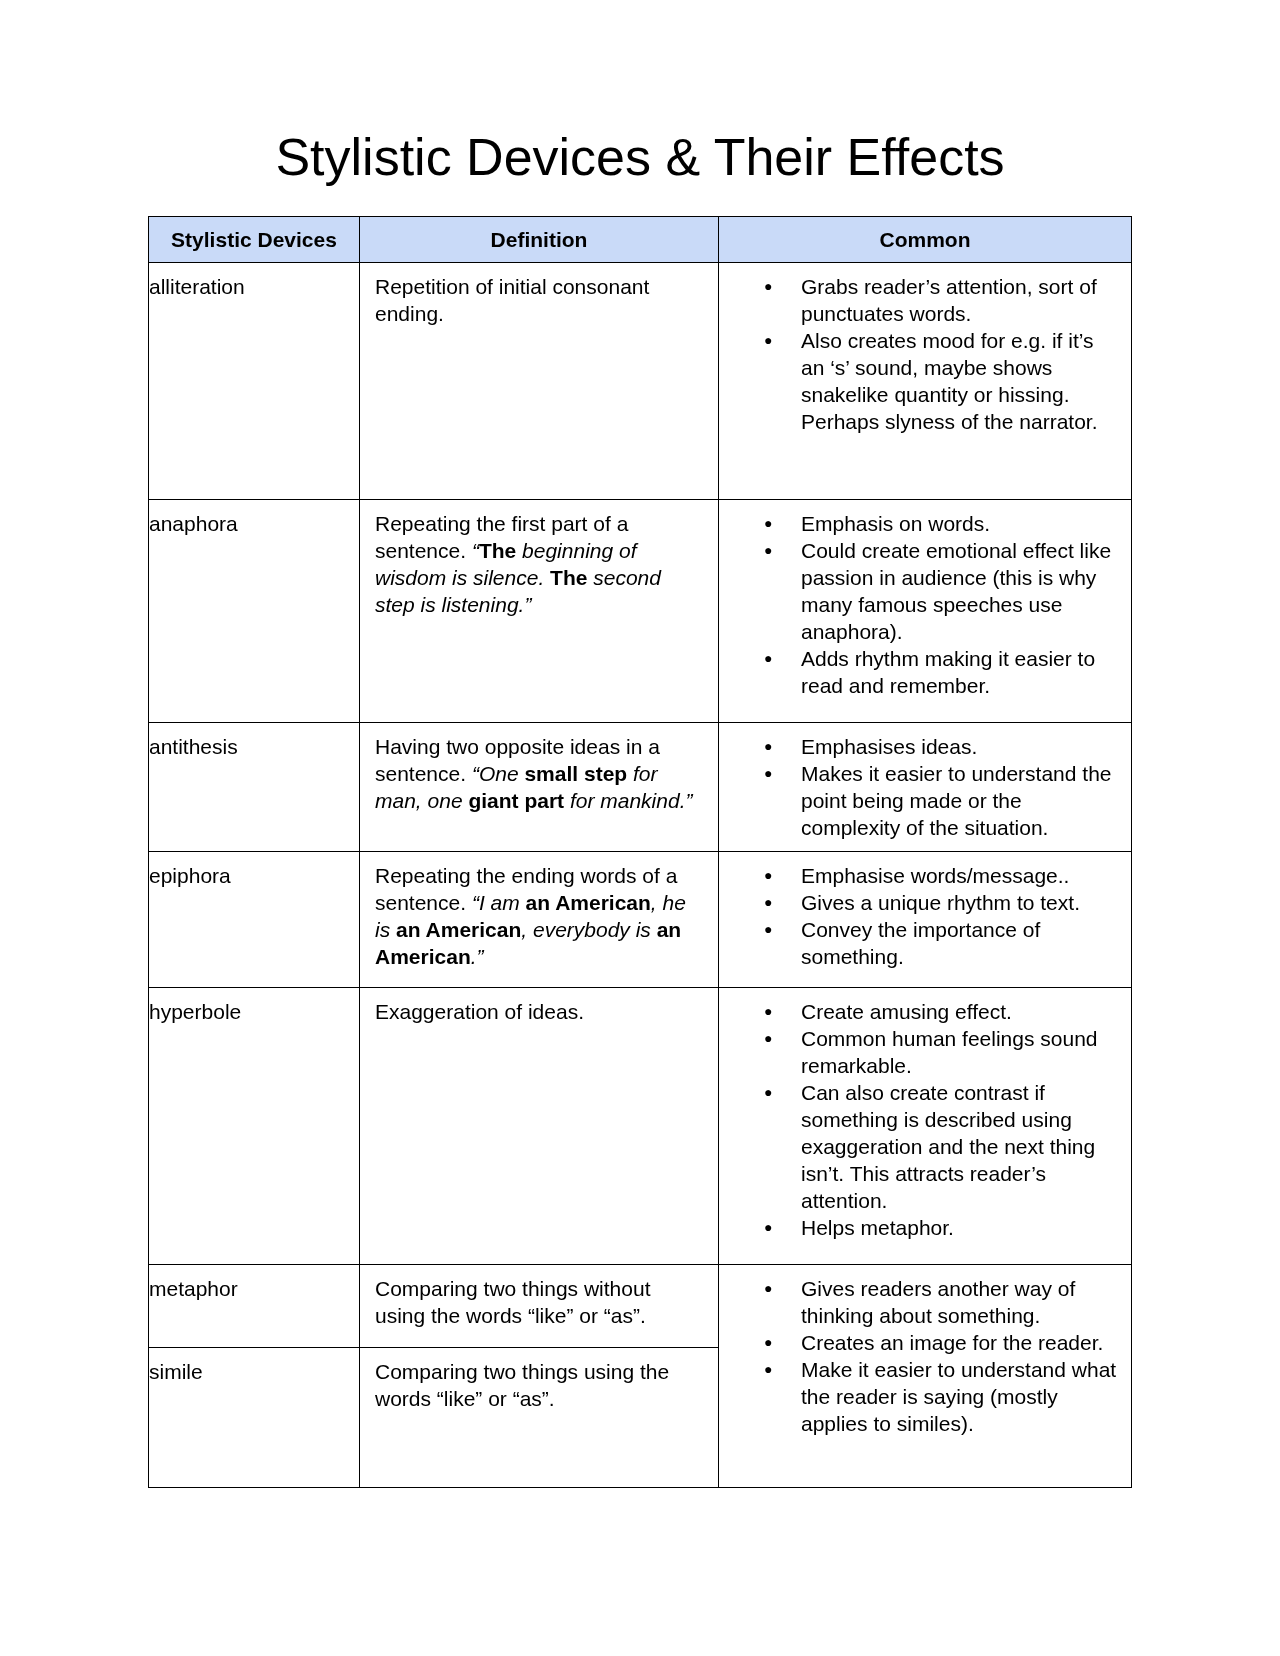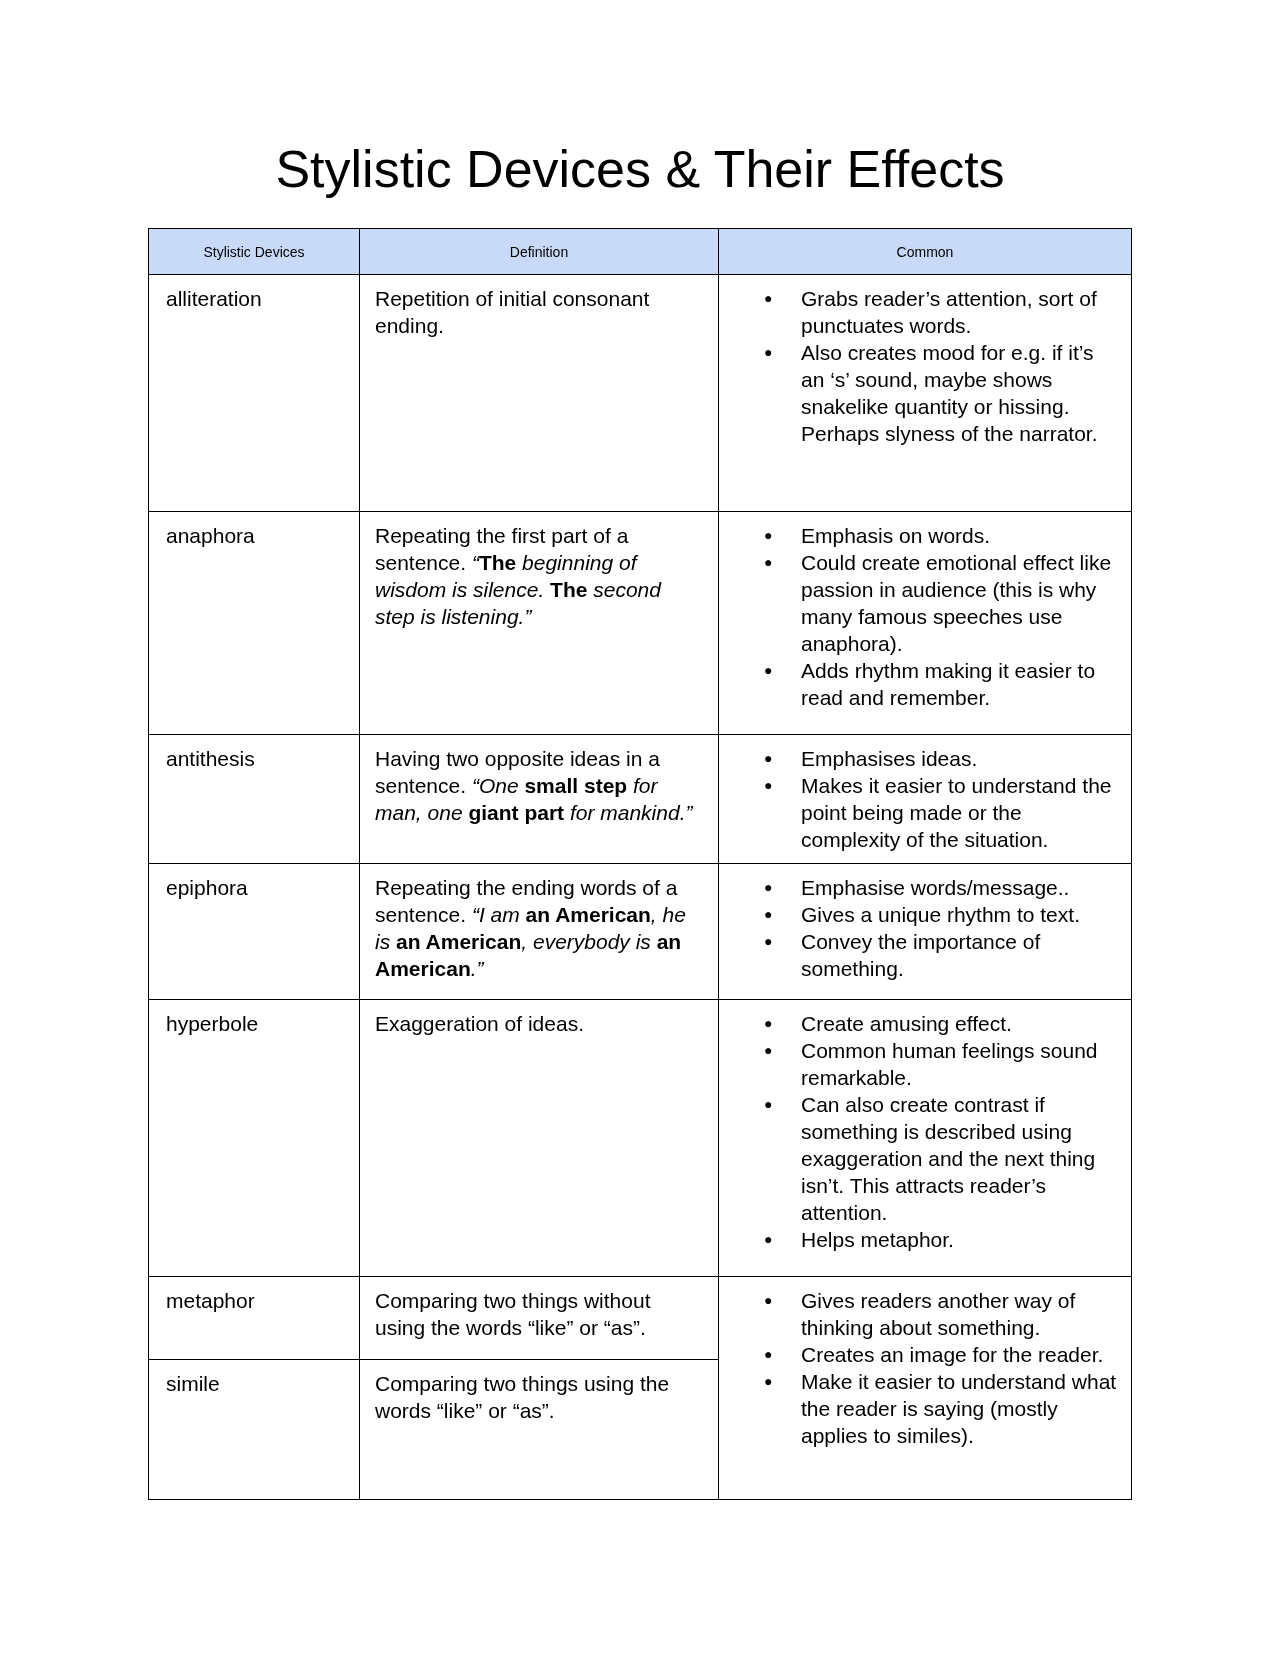--- a/index.html
+++ b/index.html
@@ -11,21 +11,21 @@
     color: var(--text-color);
   }
   .page {
     position: relative;
     width: 1280px;
     height: 1656px;
     background: var(--page-bg);
     overflow: hidden;
   }
   .doc-title {
-    margin: 12px;
+    margin: 0;
     padding-top: 126px;
     font-size: 52px;
     line-height: 62px;
     font-weight: 400;
     text-align: center;
     letter-spacing: 0;
   }
   table.sd-table {
     border-collapse: collapse;
     table-layout: fixed;
@@ -36,29 +36,29 @@
   col.c-term { width: 211px; }
   col.c-def  { width: 359px; }
   col.c-eff  { width: 413px; }
   th, td {
     border: 1.5px solid var(--border-color);
     vertical-align: top;
   }
   thead tr { height: 46px; }
   thead th {
     background: var(--header-bg);
-    font-size: 14px;
-    font-weight: 400;
+    font-size: 21px;
+    font-weight: 700;
     vertical-align: middle;
     padding: 4px 6px;
   }
   td {
     font-size: 21px;
     line-height: 27px;
-    padding: 10px 14px 10px 17px;
+    padding: 10px 14px 10px 0;
   }
   td.definition-cell { padding-left: 15px; }
   td.effect-cell { padding-left: 17px; }
   tbody tr:nth-child(1) { height: 237px; }
   tbody tr:nth-child(2) { height: 223px; margin-left: 28px; }
   tbody tr:nth-child(3) { height: 113px; }
   tbody tr:nth-child(4) { height: 136px; }
   tbody tr:nth-child(5) { height: 277px; }
   tbody tr:nth-child(6) { height: 83px;  }
   tbody tr:nth-child(7) { height: 140px; }

